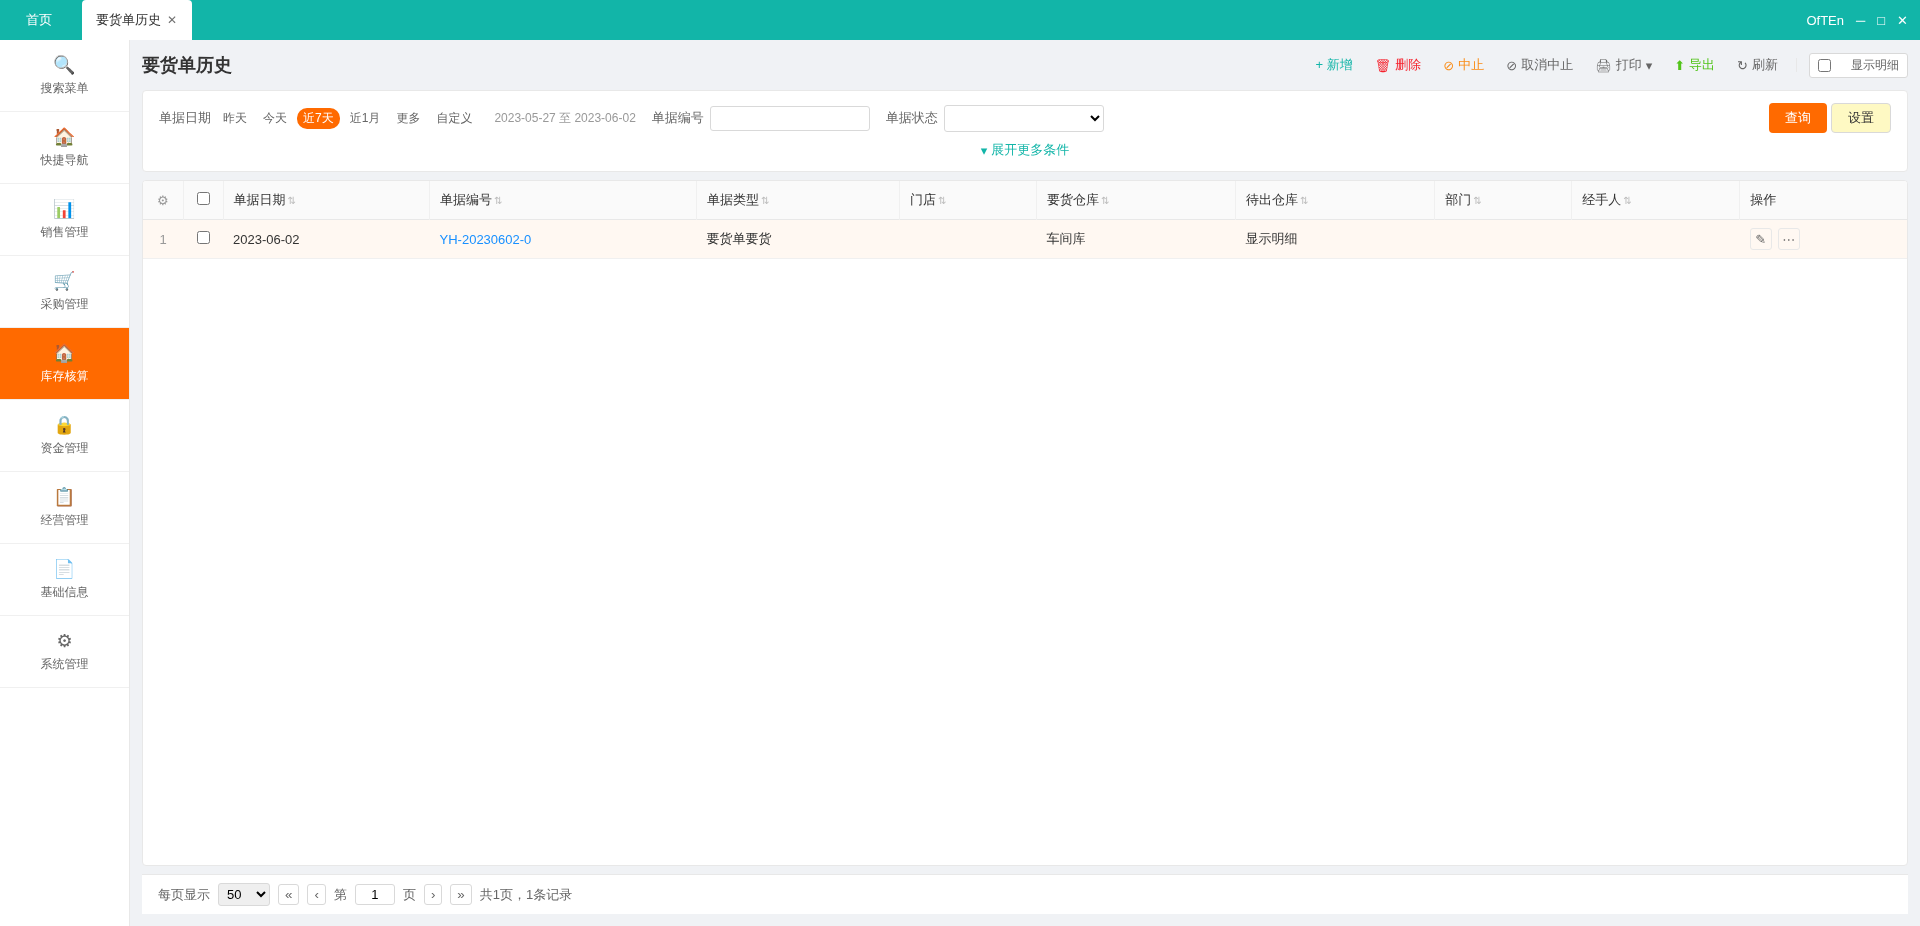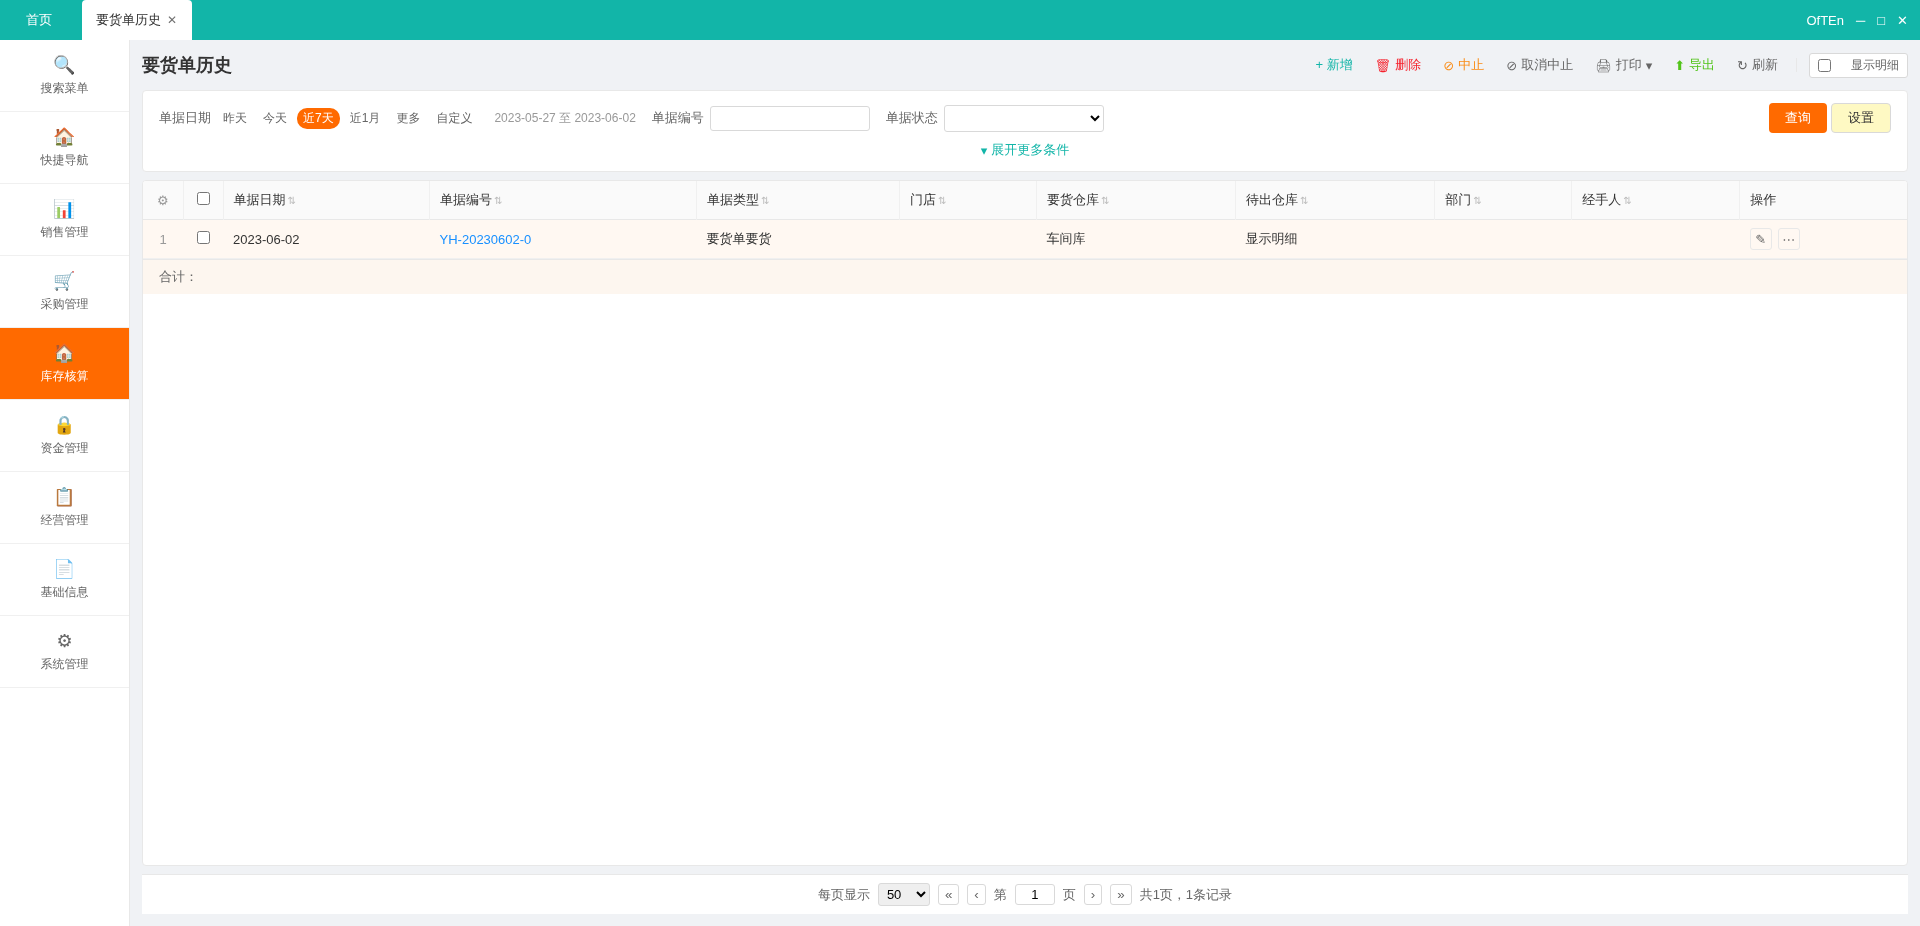--- a/index.html
+++ b/index.html
@@ -287,21 +287,21 @@
       font-size: 13px;
       color: #666;
     }
 
     .pagination-bar {
       background: #fff;
       border-top: 1px solid #e8e8e8;
       padding: 8px 16px;
       display: flex;
       align-items: center;
-      justify-content: center;
+      justify-content: flex-start;
       gap: 8px;
       font-size: 13px;
       color: #666;
     }
     .pagination-bar select {
       border: 1px solid #d9d9d9;
       border-radius: 3px;
       padding: 2px 4px;
       font-size: 13px;
     }
@@ -581,23 +581,20 @@
               <td>
                 <div class="action-icons">
                   <div class="action-icon" title="编辑">✎</div>
                   <div class="action-icon" title="更多">⋯</div>
                 </div>
               </td>
             </tr>
           </tbody>
         </table>
 
-        <div class="table-footer">
-          <span>合计：</span>
-        </div>
       </div>
 
       <div class="pagination-bar">
         <span>每页显示</span>
         <select>
           <option value="50">50</option>
           <option value="10">10</option>
           <option value="20">20</option>
           <option value="100">100</option>
         </select>

